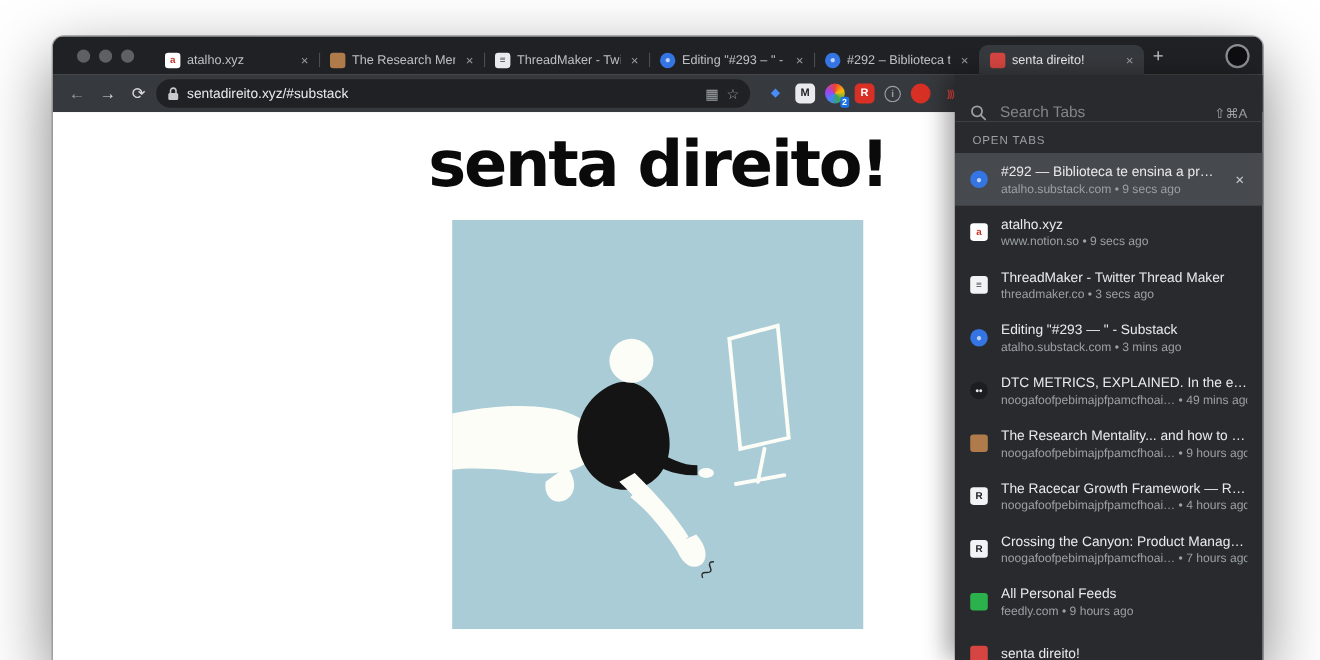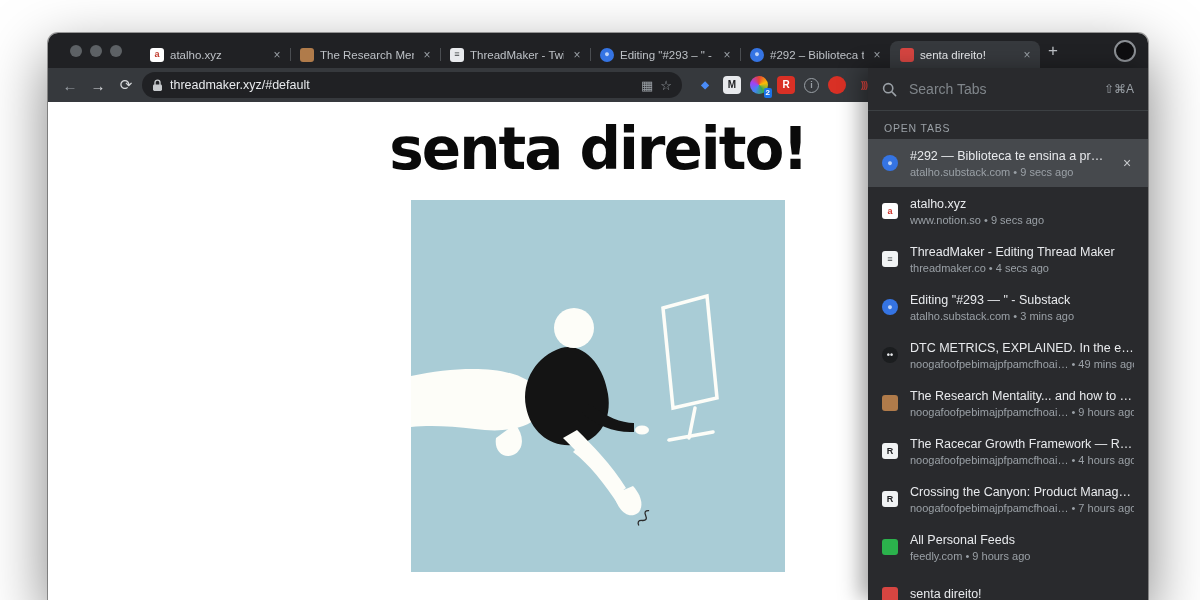--- a/index.html
+++ b/index.html
@@ -39,21 +39,21 @@
   .ext .badge{position:absolute;right:-4px;bottom:-4px;background:#1a73e8;color:#fff;font-size:8px;
     font-weight:bold;padding:1px 2px;border-radius:2px;line-height:1;}
   
   .content{position:relative;height:498px;background:#fff;text-align:center;overflow:hidden;}
   .page-title{margin:0;padding-top:16px;font-family:"DejaVu Sans",sans-serif;font-weight:800;
     font-size:58px;letter-spacing:-2px;color:#0a0a0a;line-height:1.1;}
   .hero{width:374px;height:372px;margin:18px auto 0;display:block;}
   
   .panel{position:absolute;right:0;top:35px;bottom:0;width:280px;background:#292a2d;z-index:10;
     box-shadow:-8px 0 20px rgba(0,0,0,.35);display:flex;flex-direction:column;overflow:hidden;text-align:left;}
-  .search-row{height:42px;flex:none;display:flex;align-items:center;padding:0 14px;gap:10px;border-bottom:1px solid #3c4043;}
+  .search-row{height:42px;flex:none;display:flex;align-items:flex-end;padding:0 14px;gap:10px;border-bottom:1px solid #3c4043;}
   .search-input{flex:1;min-width:0;background:transparent;border:none;outline:none;color:#e8eaed;font-size:14px;
     font-family:"Liberation Sans",sans-serif;}
   .search-input::placeholder{color:#80868b;}
   .shortcut{color:#9aa0a6;font-size:12px;flex:none;}
   .section-label{color:#9aa0a6;font-size:10.5px;letter-spacing:.8px;padding:11px 16px 5px;flex:none;}
   .list{flex:1;overflow:hidden;}
   .tab-item{display:flex;align-items:center;gap:12px;padding:0 14px;height:48px;box-sizing:border-box;}
   .tab-item.selected{background:#46494d;}
   .tab-item .favicon{width:16px;height:16px;font-size:9px;}
   .tab-item .txt{flex:1;min-width:0;}
@@ -110,21 +110,21 @@
 
   <div class="toolbar">
     <div class="nav-btn">←</div>
     <div class="nav-btn enabled">→</div>
     <div class="nav-btn enabled">⟳</div>
     <div class="urlbar">
       <svg class="mini-icon" width="11" height="13" viewBox="0 0 11 13">
         <rect x="1" y="5.5" width="9" height="6.5" rx="1.4" fill="#c7cacd"></rect>
         <path d="M3 6 V3.6 a2.5 2.5 0 0 1 5 0 V6" fill="none" stroke="#c7cacd" stroke-width="1.4"></path>
       </svg>
-      <span class="url">threadmaker.xyz/#default</span>
+      <span class="url">sentadireito.xyz/#substack</span>
       <span class="mini-icon">▦</span>
       <span class="mini-icon">☆</span>
     </div>
     <div class="ext-icons">
         <span class="ext" style="background: transparent; color: rgb(74, 140, 247);">◆</span>
         <span class="ext" style="background: rgb(232, 234, 237); color: rgb(32, 33, 36);">M</span>
         <span class="ext circle" style="background: conic-gradient(rgb(233, 66, 53), rgb(251, 188, 4), rgb(52, 168, 83), rgb(66, 133, 244), rgb(161, 66, 244), rgb(233, 66, 53));">
           <span class="badge">2</span>
         </span>
         <span class="ext" style="background: rgb(217, 48, 37); color: rgb(255, 255, 255);">R</span>
@@ -186,22 +186,22 @@
         <div class="tab-item">
           <span class="favicon" style="background: rgb(255, 255, 255); color: rgb(208, 52, 44);">a</span>
           <div class="txt">
             <div class="t">atalho.xyz</div>
             <div class="m">www.notion.so • 9 secs ago</div>
           </div>
         </div>
         <div class="tab-item">
           <span class="favicon" style="background: rgb(241, 243, 244); color: rgb(60, 64, 67);">≡</span>
           <div class="txt">
-            <div class="t">ThreadMaker - Editing Thread Maker</div>
-            <div class="m">threadmaker.co • 4 secs ago</div>
+            <div class="t">ThreadMaker - Twitter Thread Maker</div>
+            <div class="m">threadmaker.co • 3 secs ago</div>
           </div>
         </div>
         <div class="tab-item">
           <span class="favicon circle" style="background: rgb(53, 116, 227); color: rgb(188, 211, 247);">●</span>
           <div class="txt">
             <div class="t">Editing "#293 — " - Substack</div>
             <div class="m">atalho.substack.com • 3 mins ago</div>
           </div>
         </div>
         <div class="tab-item">

